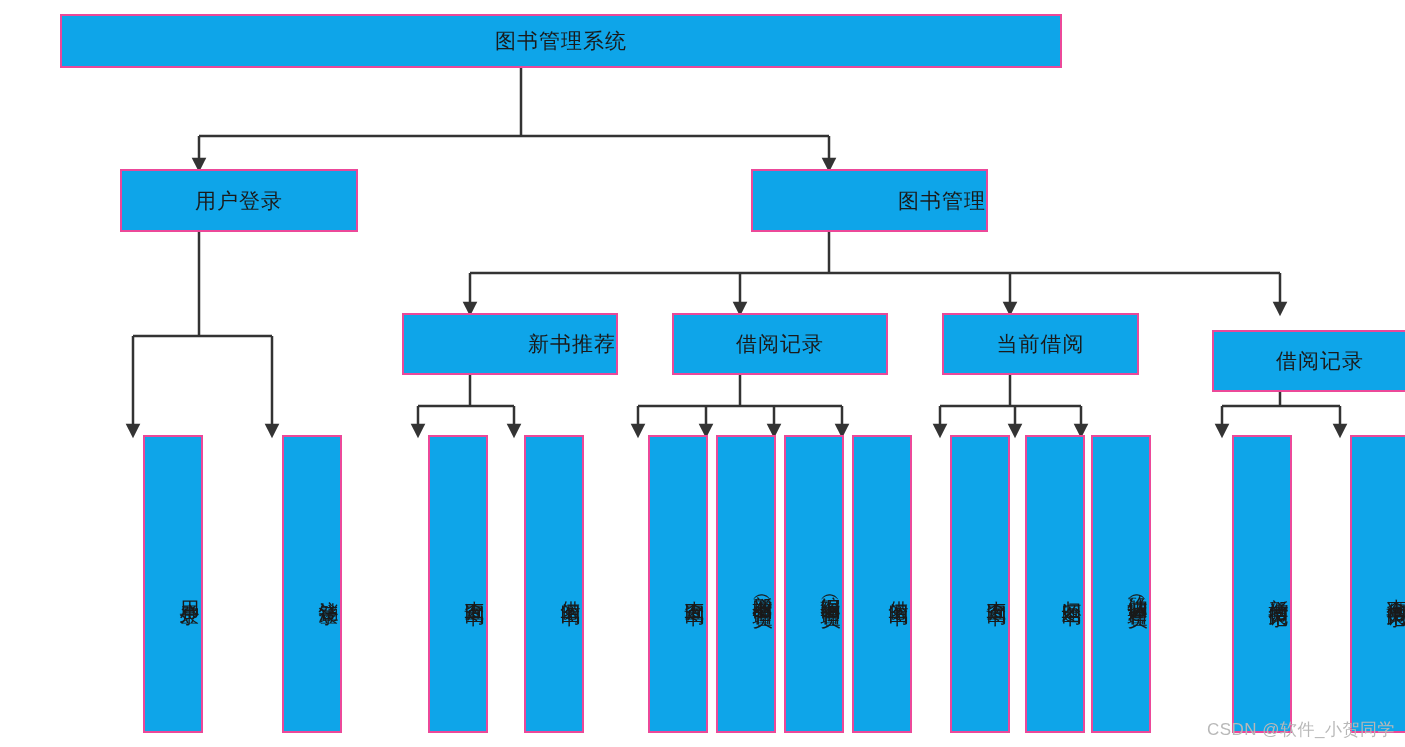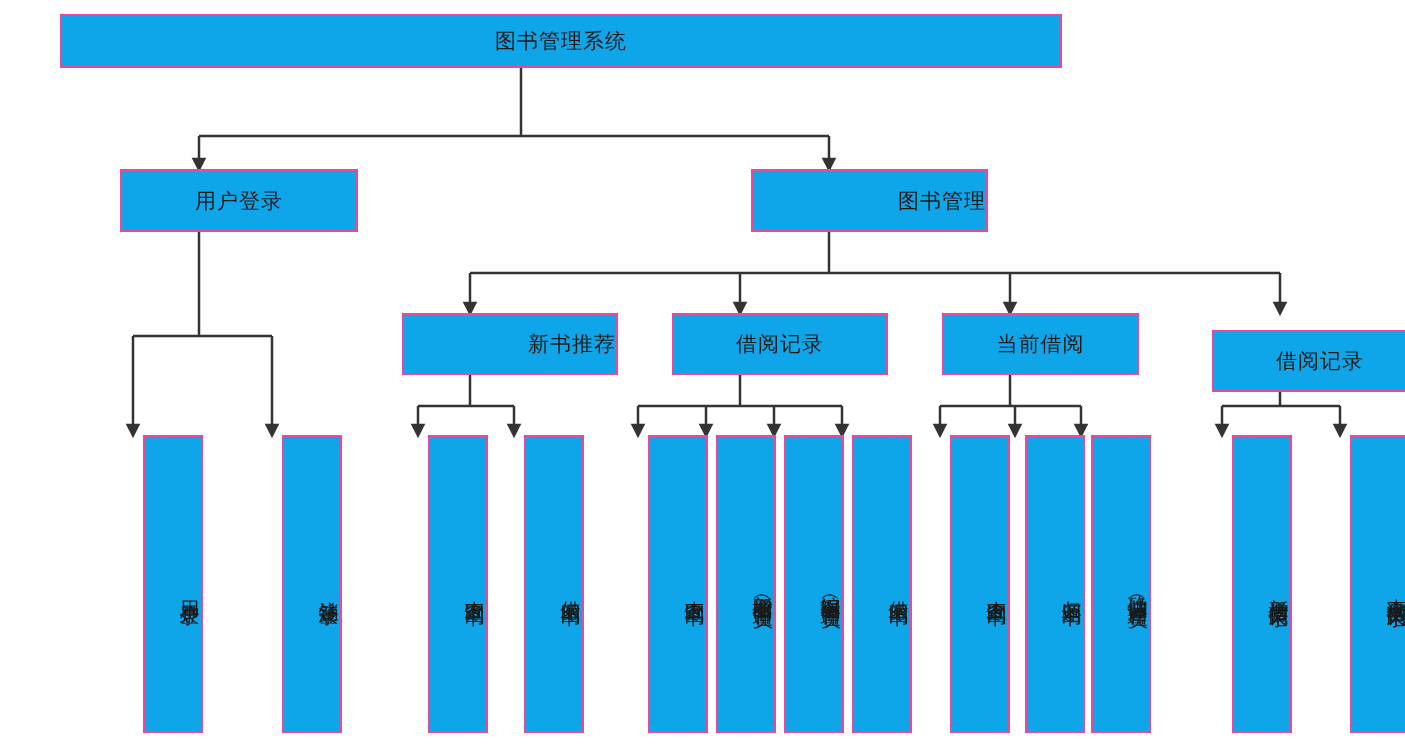--- a/index.html
+++ b/index.html
@@ -168,13 +168,14 @@
         <span class="vtext">确认归还（管理员）</span>
       </div>
       <div class="node vertical" style="left: 1192px; top: 435px; width: 60px; height: 298px;">
         <span class="vtext">新增借阅记录</span>
       </div>
       <div class="node vertical" style="left: 1310px; top: 435px; width: 60px; height: 298px;">
         <span class="vtext">查询借阅记录</span>
       </div>
     </div>
 
+  <div id="watermark">CSDN @软件_小贺同学</div>
 </div>
 
 </body></html>

